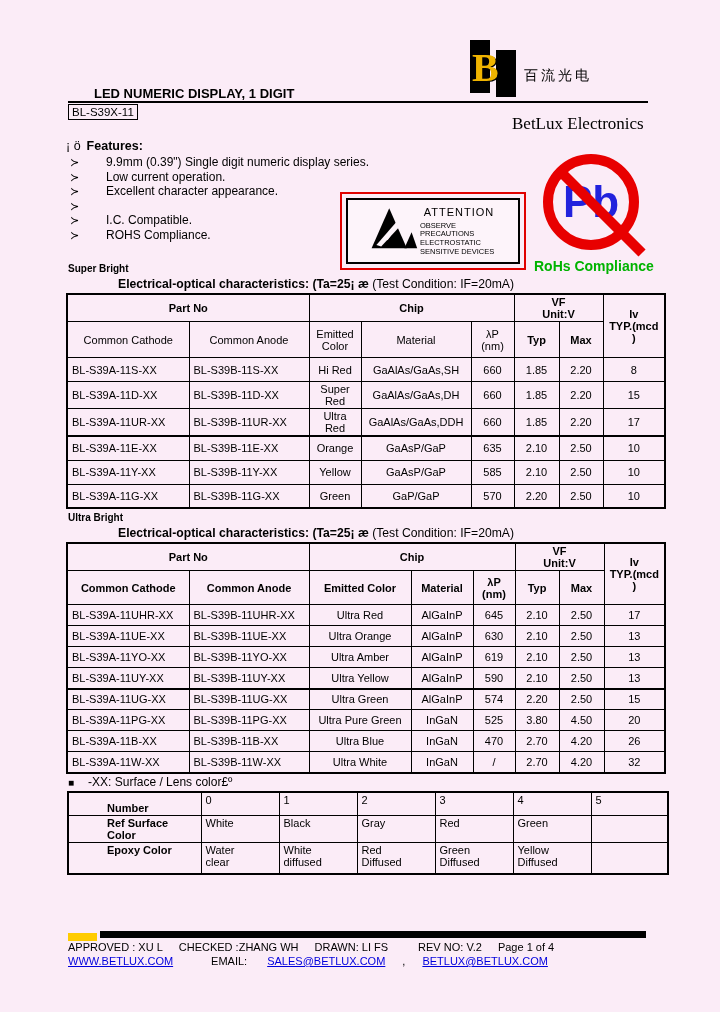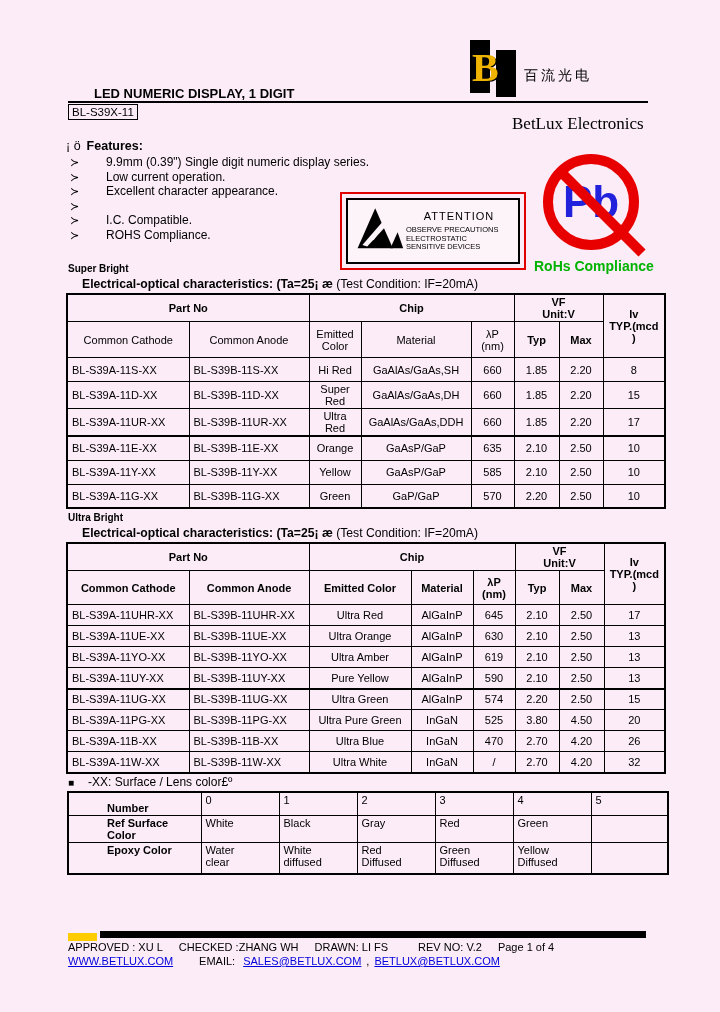--- a/index.html
+++ b/index.html
@@ -29,38 +29,38 @@
   .features-head{left:66px;top:139px;font-size:12.5px;text-align:center;}
   .features-head b{margin-left:6px;}
   .features-list{left:70px;top:155px;width:330px;font-size:12px;}
   .feature-line{display:flex;line-height:14.6px;}
   .bullet{width:36px;flex:0 0 36px;font-size:11px;}
 
   
   .attention{left:340px;top:192px;width:186px;height:78px;border:2px solid #e00000;
     box-sizing:border-box;background:#fbecf7;}
   .attention-inner{position:absolute;left:4px;top:4px;right:4px;bottom:4px;
-    border:2px solid #000;background:#fdf4fa;display:flex;align-items:center;padding:6px;}
+    border:2px solid #000;background:#fdf4fa;display:flex;align-items:center;padding:20px;}
   .esd-wrap{flex:0 0 52px;text-align:center;}
   .att-text{flex:1;}
   .att-title{font-size:11px;letter-spacing:1px;text-align:center;margin-bottom:4px;}
   .att-line{font-size:7.5px;line-height:8.6px;}
 
   
   .pb-wrap{left:543px;top:154px;width:96px;height:96px;text-align:center;}
   .pb-circle{position:absolute;width:76px;height:76px;border:10px solid #e80000;border-radius:50%;
     display:flex;align-items:center;justify-content:center;}
   .pb-text{font-size:44px;font-weight:bold;color:#2222dd;line-height:76px;}
   .pb-slash{position:absolute;left:-10px;top:43px;width:116px;height:10px;background:#e80000;
     transform:rotate(45deg);}
   .rohs-caption{left:534px;top:258px;font-size:14px;font-weight:bold;color:#00b300;}
 
   
   .sec-head{font-size:10px;font-weight:bold;}
-  .sub-head{font-size:12.2px;}
+  .sub-head{font-size:12.2px;margin-left:36px;}
   .sub-head .bld{font-weight:bold;}
 
   
   table{border-collapse:collapse;table-layout:fixed;border:2px solid #000;}
   th,td{border:1px solid #000;font-size:11px;padding:1px 4px;text-align:center;
     vertical-align:middle;white-space:pre-line;overflow:hidden;font-weight:normal;}
   th.g{font-weight:bold;}
   .bold-head th{font-weight:bold;}
   td.al{text-align:left;}
   td.b{font-weight:bold;padding-left:38px;}
@@ -82,21 +82,21 @@
 
   .lens-note{left:68px;top:775px;font-size:12px;}
   .lens-note .sq{font-size:10px;margin-right:14px;}
 
   
   .bar-yellow{left:68px;top:933px;width:29px;height:8px;background:#ffcc00;}
   .bar-black{left:100px;top:931px;width:546px;height:7px;background:#000;}
   .footer-line1{left:68px;top:941px;font-size:11px;display:flex;}
   .footer-line1 span{margin-right:16px;}
   .footer-line1 .gap-l{margin-right:30px;}
-  .footer-line2{left:68px;top:955px;font-size:11px;display:flex;align-items:baseline;}
+  .footer-line2{left:68px;top:955px;font-size:11px;display:flex;align-items:baseline;gap:12px;}
   a.lnk{color:#0000dd;text-decoration:underline;}
   .footer-line2 .email-label{margin-left:26px;margin-right:8px;color:#000;}
   .footer-line2 .comma{margin:0 5px;}
 </style>
 </head>
 <body>
 
 <div class="abs logo-mark">
   <div class="logo-bar1"></div>
   <div class="logo-bar2"></div>
@@ -324,21 +324,21 @@
         <td>Ultra Amber</td>
         <td>AlGaInP</td>
         <td>619</td>
         <td>2.10</td>
         <td>2.50</td>
         <td>13</td>
       </tr>
       <tr class="thick-bottom">
         <td class="al">BL-S39A-11UY-XX</td>
         <td class="al">BL-S39B-11UY-XX</td>
-        <td>Pure Yellow</td>
+        <td>Ultra Yellow</td>
         <td>AlGaInP</td>
         <td>590</td>
         <td>2.10</td>
         <td>2.50</td>
         <td>13</td>
       </tr>
       <tr>
         <td class="al">BL-S39A-11UG-XX</td>
         <td class="al">BL-S39B-11UG-XX</td>
         <td>Ultra Green</td>

